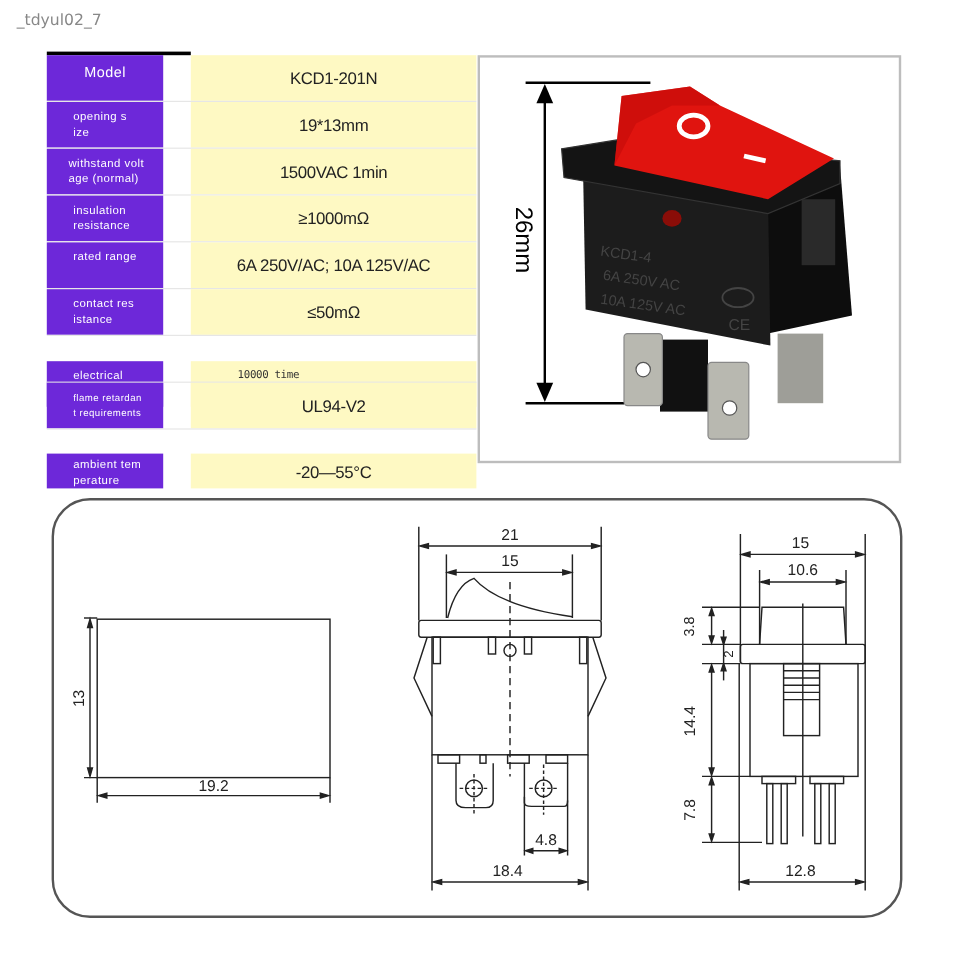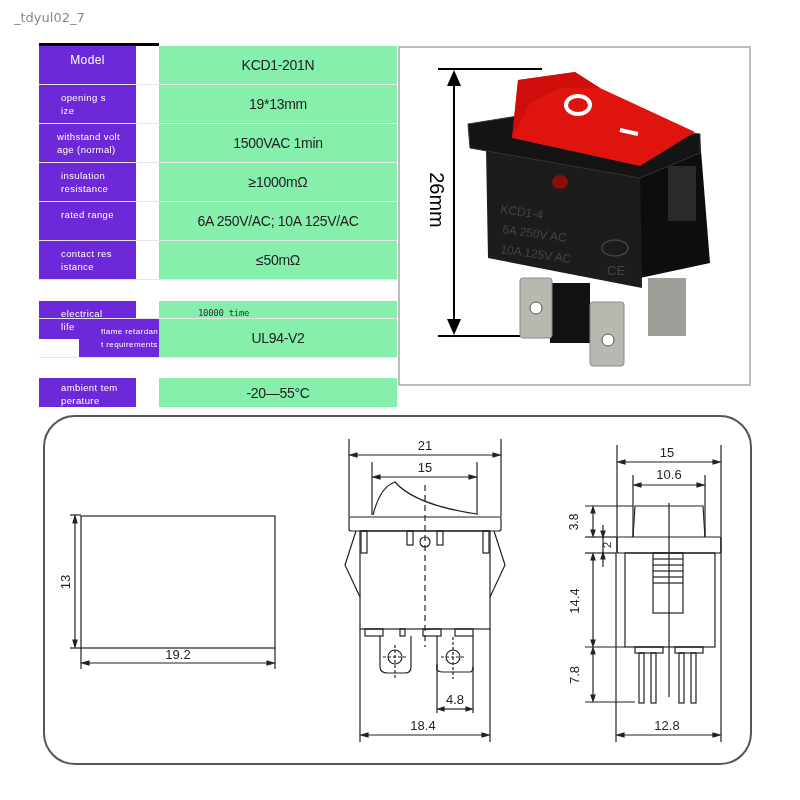--- a/index.html
+++ b/index.html
@@ -8,22 +8,22 @@
 
   .watermark { position: absolute; left: 14px; top: 10px; font-size: 13px; color: #888; font-family: "DejaVu Sans", sans-serif; }
 
   
   .spec-table { position: absolute; left: 39px; top: 46px; width: 358px; height: 340px; }
   .spec-row { position: absolute; left: 0; width: 358px; height: 38px; }
   .spec-label { position: absolute; left: 0; top: 0; width: 97px; height: 100%; background: #6d28d9; color: #fff;
     font-family: Liberation Sans, sans-serif; font-size: 9.5px; line-height: 13px; padding: 6px 4px 0 22px; letter-spacing: 0.4px; white-space: pre-line; }
   .spec-label.center { text-align: center; padding-left: 4px; font-size: 12px; padding-top: 8px; }
   .spec-label.tight { padding-left: 18px; font-size: 9.5px; }
-  .spec-label.tiny { font-size: 8px; padding-left: 22px; margin-left: 40px; }
-  .spec-value { position: absolute; left: 120px; top: 0; width: 238px; height: 100%; background: #86efac; color: #222;
+  .spec-label.tiny { font-size: 8px; padding-left: 22px; }
+  .spec-value { position: absolute; left: 120px; top: 0; width: 238px; height: 100%; background: #fef9c3; color: #222;
     font-family: "Liberation Sans", sans-serif; font-size: 14px; display: flex; align-items: center; justify-content: center; letter-spacing: -0.3px; }
   .spec-value.mono { font-family: "DejaVu Sans Mono", monospace; font-size: 9px; justify-content: flex-start; padding-left: 39px; line-height: 13px; white-space: pre-line; color: #333; }
   .row-divider { position: absolute; left: 0; width: 358px; height: 1px; background: #e6e6e6; }
   .table-topbar { position: absolute; left: 0; top: -3px; width: 120px; height: 3px; background: #000; }
 
   
   .photo-panel { position: absolute; left: 398px; top: 46px; width: 353px; height: 340px; border: 2px solid #bdbdbd; background: #fff; }
 
   
   .drawings-panel { position: absolute; left: 43px; top: 415px; width: 709px; height: 350px; border: 2px solid #555; border-radius: 32px; background: #fff; }

